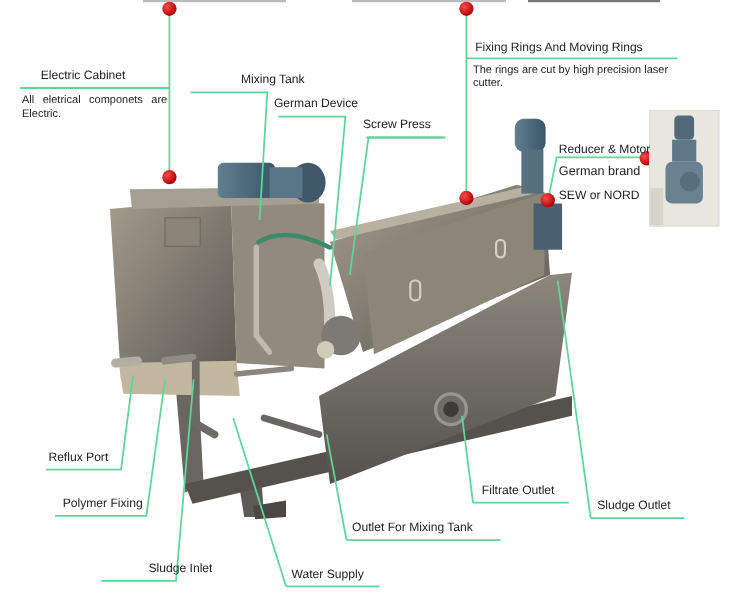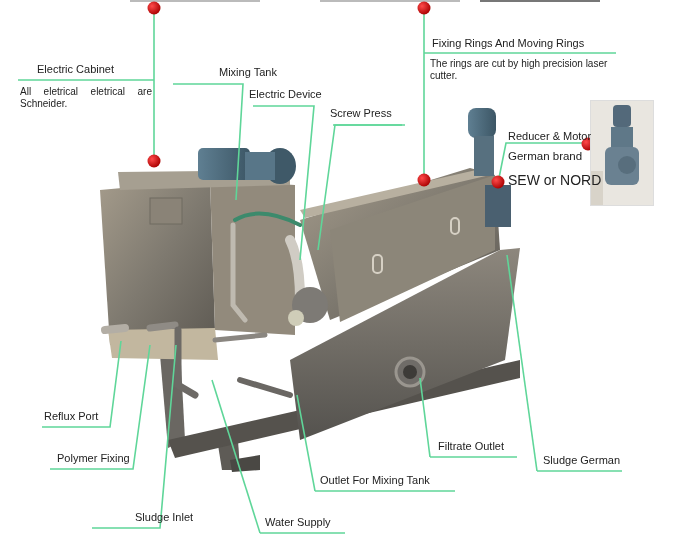--- a/index.html
+++ b/index.html
@@ -139,32 +139,32 @@
     <rect x="0" y="0" width="62" height="104" fill="#e9e6e0"></rect>
     <rect x="22" y="4" width="18" height="22" rx="4" fill="#53697a"></rect>
     <rect x="20" y="26" width="22" height="20" fill="#5f7888"></rect>
     <rect x="14" y="46" width="34" height="38" rx="6" fill="#6a8191"></rect>
     <circle cx="36" cy="64" r="9" fill="#586e7d"></circle>
     <rect x="0" y="70" width="12" height="34" fill="#d8d3c9"></rect>
   </svg>
 </div>
 
 <div class="lbl" style="left:37px;top:64px;">Electric Cabinet</div>
-<div class="sub" style="left:20px;top:86px;width:132px;text-align:justify;">All eletrical eletrical are Schneider.</div>
+<div class="sub" style="left:20px;top:86px;width:132px;text-align:justify;">All eletrical componets are Electric.</div>
 
 <div class="lbl" style="left:186px;top:67px;margin-left:33px;">Mixing Tank</div>
-<div class="lbl" style="left:249px;top:89px;">Electric Device</div>
+<div class="lbl" style="left:249px;top:89px;">German Device</div>
 <div class="lbl" style="left:330px;top:108px;">Screw Press</div>
 
 <div class="lbl" style="left:432px;top:38px;">Fixing Rings And Moving Rings</div>
 <div class="sub" style="left:430px;top:58px;width:190px;">The rings are cut by high precision laser cutter.</div>
 
 <div class="lbl" style="left:508px;top:131px;font-size:11px;">Reducer &amp; Motor</div>
 <div class="lbl" style="left:508px;top:151px;font-size:11.5px;">German brand</div>
-<div class="lbl" style="left:508px;top:173px;font-size:14px;">SEW or NORD</div>
+<div class="lbl" style="left:508px;top:173px;font-size:11px;">SEW or NORD</div>
 
 <div class="lbl" style="left:44px;top:411px;">Reflux Port</div>
 <div class="lbl" style="left:57px;top:453px;">Polymer Fixing</div>
 <div class="lbl" style="left:90px;top:512px;margin-left:45px;">Sludge Inlet</div>
 <div class="lbl" style="left:265px;top:517px;">Water Supply</div>
 <div class="lbl" style="left:320px;top:475px;">Outlet For Mixing Tank</div>
 <div class="lbl" style="left:438px;top:441px;">Filtrate Outlet</div>
-<div class="lbl" style="left:543px;top:455px;">Sludge German</div>
+<div class="lbl" style="left:543px;top:455px;">Sludge Outlet</div>
 
 </body></html>

